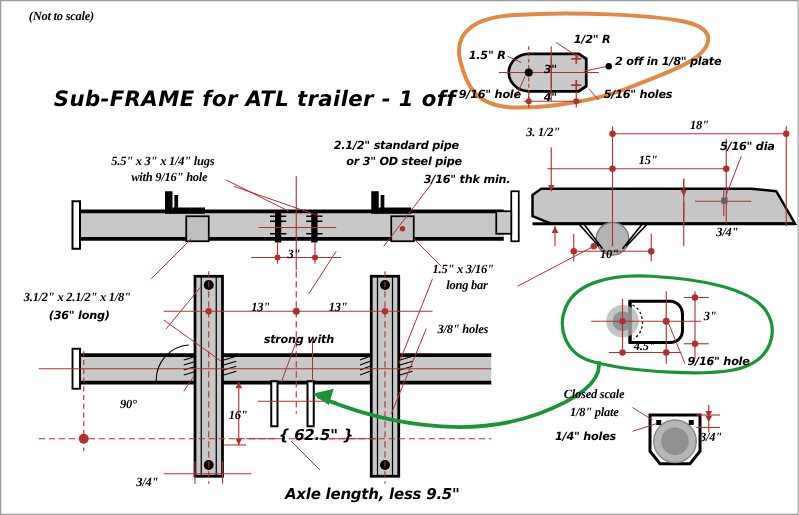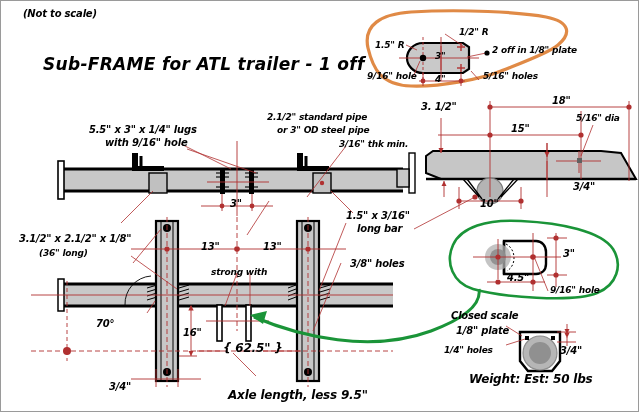--- a/index.html
+++ b/index.html
@@ -20,25 +20,26 @@
     position:absolute;
     font-family:"DejaVu Sans", sans-serif;
     font-style:italic;
     font-weight:bold;
     color:#000000;
     white-space:nowrap;
     line-height:1.05;
     letter-spacing:-0.2px;
   }
   .t9{font-size:9px;}
-  .t10{font-size:10px;}
+  .t10{font-size:10px;font-family:Liberation Serif, serif;}
   .t12{font-size:12px;}
   .title{
     font-size:17px;font-weight:bold;font-style:italic;
     letter-spacing:0.3px;
+    margin-top:16px;
   }
   .subtitle{font-size:10px;font-style:italic;font-weight:bold;}
   
   svg.layer{position:absolute;left:0;top:0;width:639px;height:412px;}
 </style>
 </head>
 <body>
 
 <div id="sheet">
 
@@ -375,31 +376,30 @@
 
   <div class="txt t10" style="left:200px;top:241px;">13"</div>
   <div class="txt t10" style="left:262px;top:241px;">13"</div>
 
   <div class="txt t9" style="left:210px;top:267px;">strong with</div>
 
   <div class="txt t10" style="left:345px;top:210px;">1.5" x 3/16"</div>
   <div class="txt t10" style="left:356px;top:223px;">long bar</div>
   <div class="txt t10" style="left:349px;top:258px;">3/8" holes</div>
 
-  <div class="txt t10" style="left:95px;top:318px;">70°</div>
+  <div class="txt t10" style="left:95px;top:318px;">90°</div>
   <div class="txt t10" style="left:182px;top:327px;">16"</div>
   <div class="txt t12" style="left:222px;top:341px;">{ 62.5" }</div>
   <div class="txt t10" style="left:108px;top:381px;">3/4"</div>
   <div class="txt t12" style="left:227px;top:388px;">Axle length, less 9.5"</div>
 
   <div class="txt t10" style="left:562px;top:248px;">3"</div>
   <div class="txt t10" style="left:506px;top:272px;">4.5"</div>
   <div class="txt t9" style="left:549px;top:285px;">9/16" hole</div>
 
   <div class="txt t10" style="left:450px;top:310px;">Closed scale</div>
   <div class="txt t10" style="left:455px;top:325px;">1/8" plate</div>
   <div class="txt t9" style="left:443px;top:345px;">1/4" holes</div>
   <div class="txt t10" style="left:559px;top:345px;">3/4"</div>
 
-  <div class="txt t12" style="left:468px;top:372px;">Weight: Est:  50 lbs</div>
   <div class="txt t12" style="left:492px;top:406px;margin-top:48px;">Mild Steel</div>
 
 </div>
 
 </body></html>

